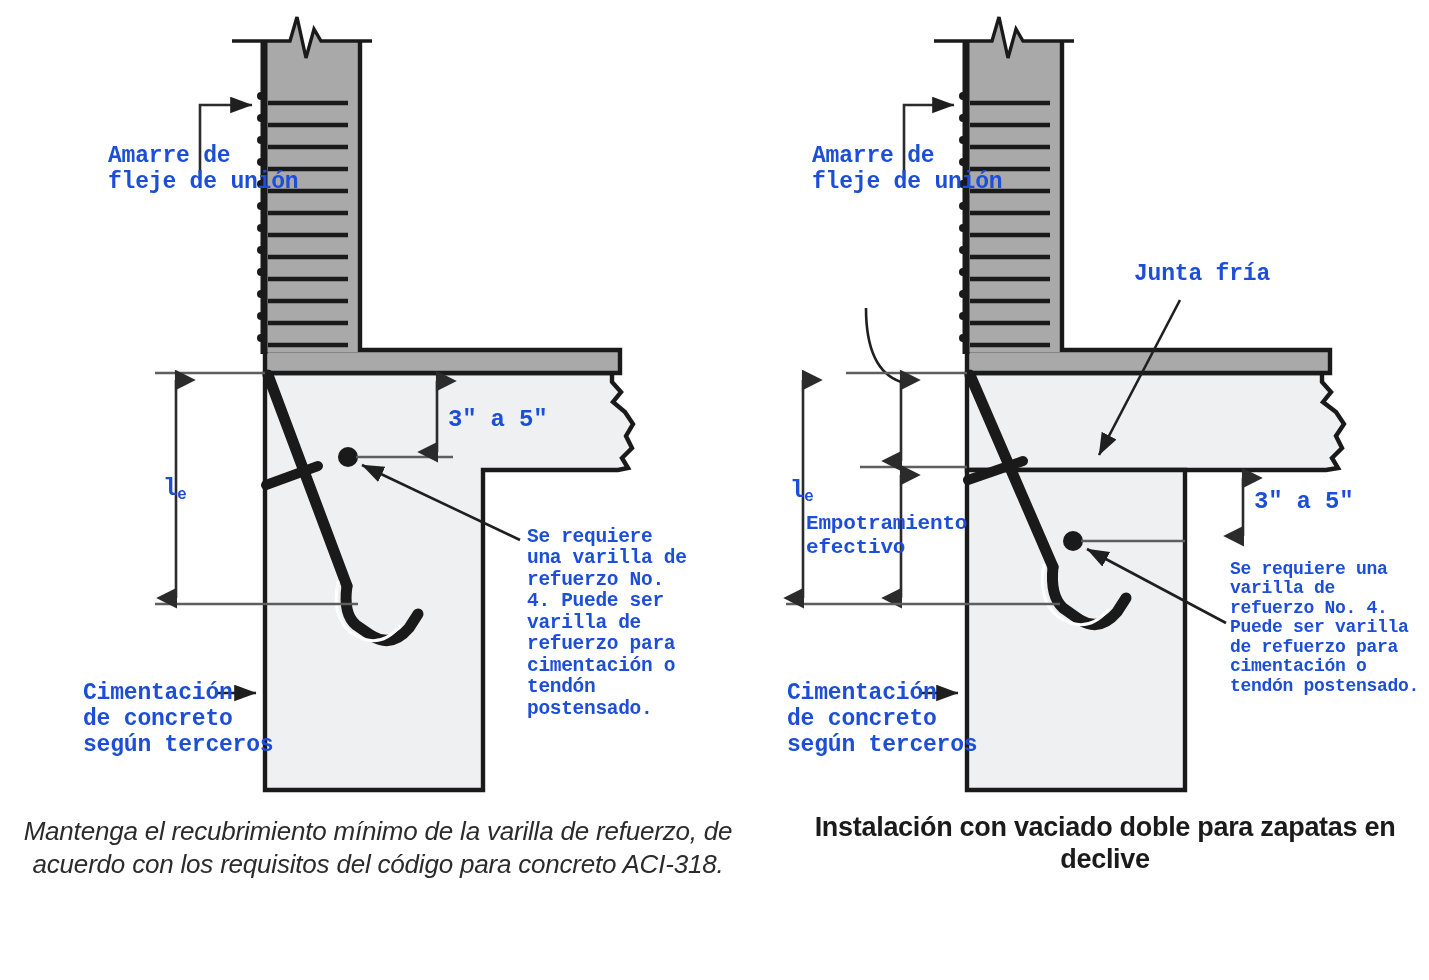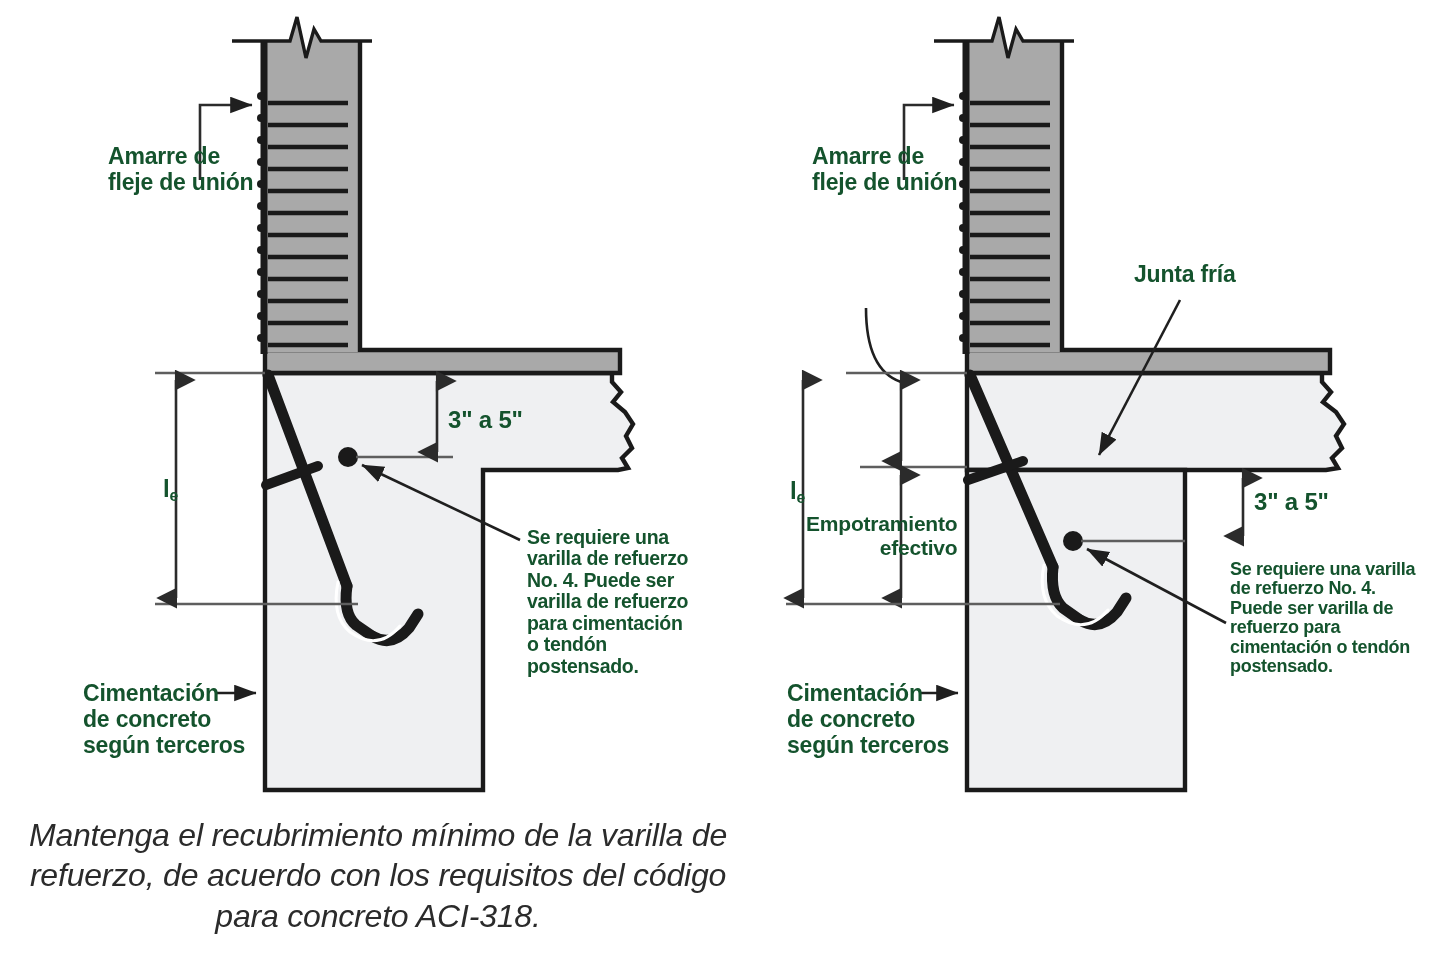--- a/index.html
+++ b/index.html
@@ -35,41 +35,41 @@
     font-family: "Liberation Sans", sans-serif;
     font-weight: bold;
     font-size: 27px;
     color: #1b1b1b;
     letter-spacing: -0.3px;
     line-height: 1.18;
   }
   .cap-sub {
     font-family: "Liberation Sans", sans-serif;
     font-style: italic;
-    font-size: 32px;
+    font-size: 26px;
     color: #2b2b2b;
     line-height: 1.26;
     letter-spacing: -0.2px;
     margin-top: 3px;
   }
   #caption-left {
     left: 8px;
     top: 812px;
     width: 740px;
   }
   #caption-right {
     left: 800px;
     top: 812px;
     width: 610px;
   }
   .lbl {
     position: absolute;
-    font-family: Liberation Sans, sans-serif;
+    font-family: Liberation Mono, monospace;
     font-weight: bold;
-    color: #14532d;
+    color: #1d4ed8;
     line-height: 1.14;
     white-space: pre-line;
   }
   .lbl-big { font-size: 23px; letter-spacing: -0.2px; }
   .lbl-med { font-size: 21px; letter-spacing: -0.2px; }
   .lbl-sm  { font-size: 19.5px; letter-spacing: -0.3px; line-height: 1.1; }
   .lbl-xs  { font-size: 18px; letter-spacing: -0.3px; line-height: 1.08; }
   .lbl-dim { font-size: 24px; letter-spacing: -0.2px; }
 
   #lbl-amarre-left  { left: 108px; top: 143px; }
@@ -77,21 +77,21 @@
   #lbl-grosor       { left: 797px; top: 259px; }
   #lbl-junta        { left: 1134px; top: 261px; }
   #lbl-cim-left     { left: 83px;  top: 680px; }
   #lbl-cim-right    { left: 787px; top: 680px; }
   #lbl-dim-left     { left: 448px; top: 406px; }
   #lbl-dim-right    { left: 1254px; top: 488px; }
   #lbl-note-left    { left: 527px; top: 527px; width: 170px; }
   #lbl-note-right   { left: 1230px; top: 560px; width: 190px; }
   #lbl-le-left      { left: 163px; top: 475px; }
   #lbl-le-right     { left: 790px; top: 477px; }
-  #lbl-emp-right    { left: 806px; top: 512px; text-align: right; }
+  #lbl-emp-right    { left: 806px; top: 512px; }
 
   .sub-e { font-size: 0.66em; vertical-align: -0.28em; }
 </style>
 </head>
 <body>
 
 <div id="stage">
 
   <svg class="figure" viewBox="0 0 1429 980">
     <defs>
@@ -303,14 +303,18 @@
 
   <div class="lbl lbl-dim" id="lbl-le-right"><span>l</span><span class="sub-e">e</span></div>
 
   <div class="lbl lbl-med" id="lbl-emp-right">Empotramiento
 efectivo</div>
 
   <div class="cap-wrap" id="caption-left">
     <div class="cap-sub">Mantenga el recubrimiento mínimo de la varilla de refuerzo, de acuerdo con los requisitos del código para concreto ACI-318.</div>
   </div>
 
+  <div class="cap-wrap" id="caption-right">
+    <div class="cap-title">Instalación con vaciado doble
+para zapatas en declive</div>
+  </div>
 
 </div>
 
 </body></html>

